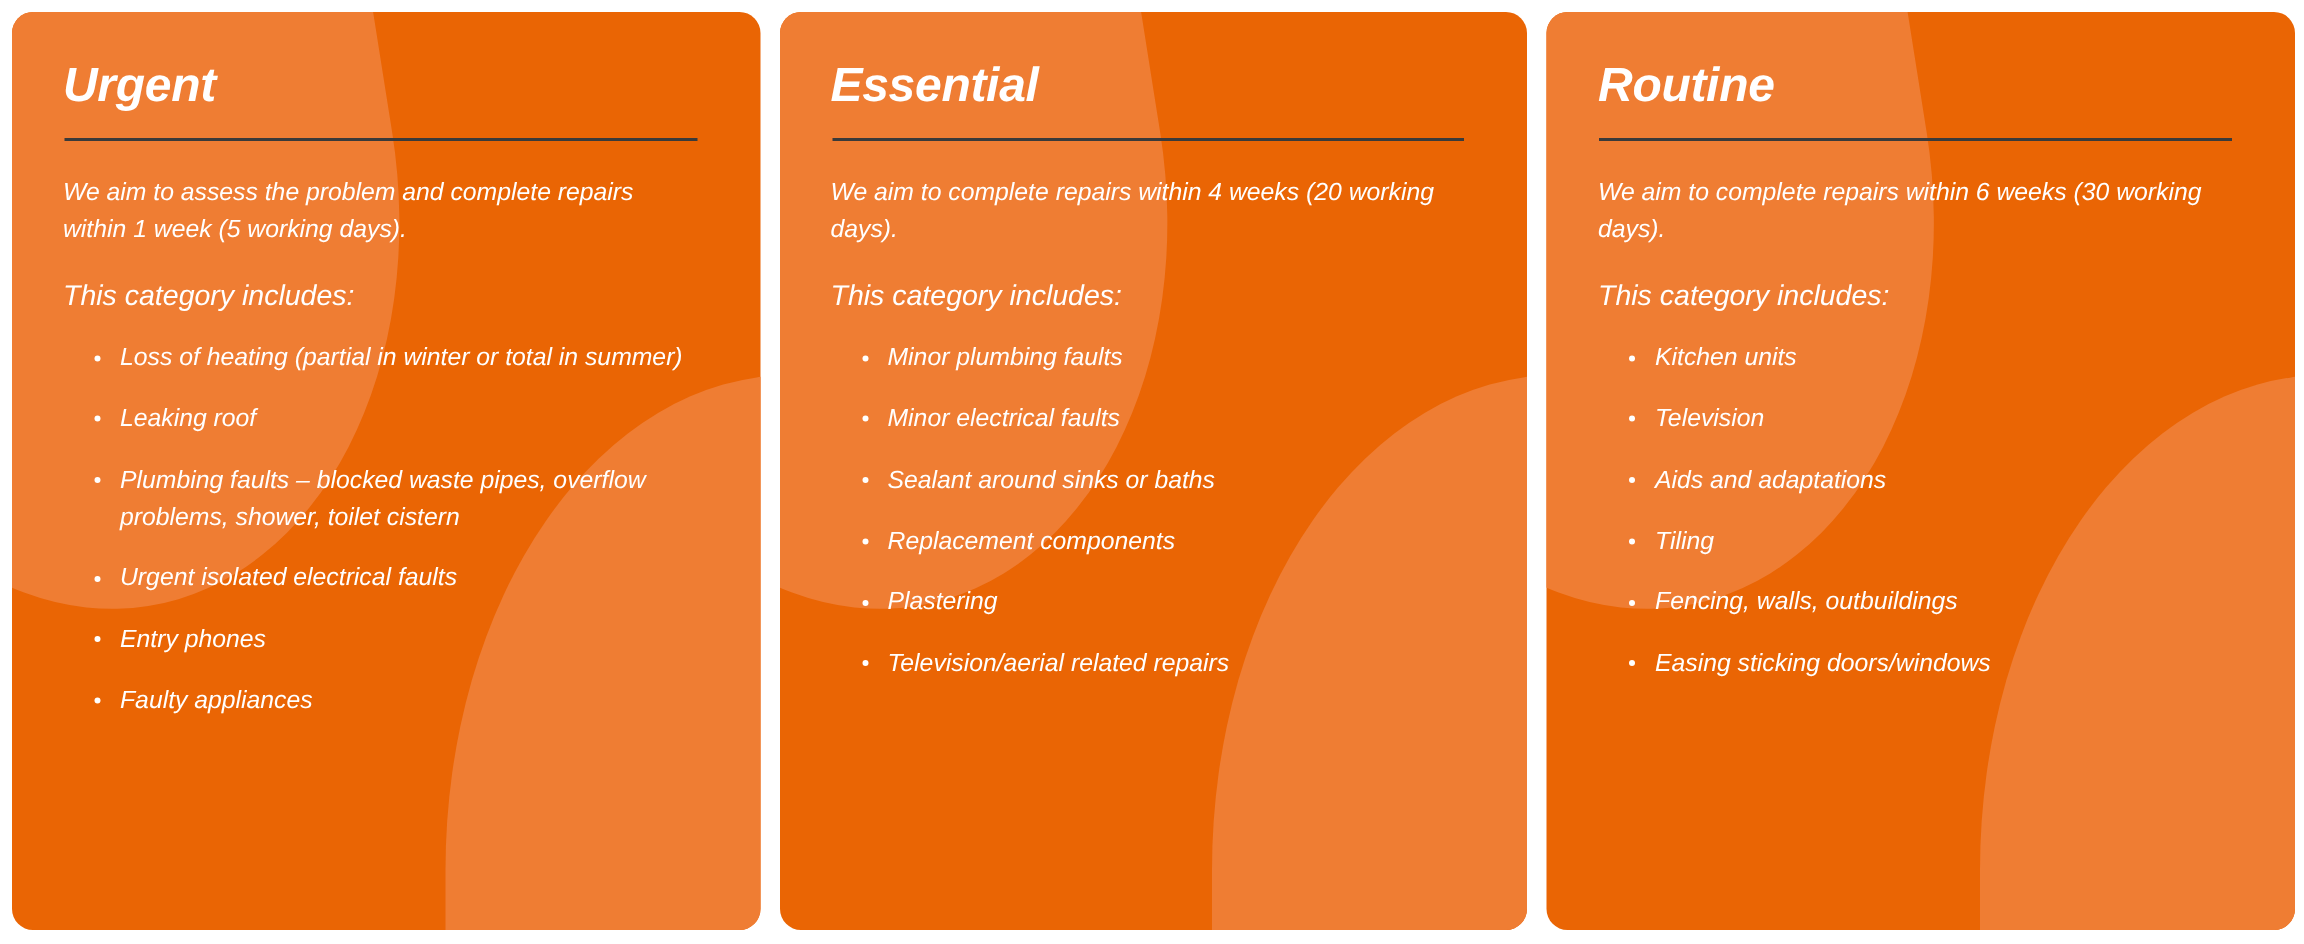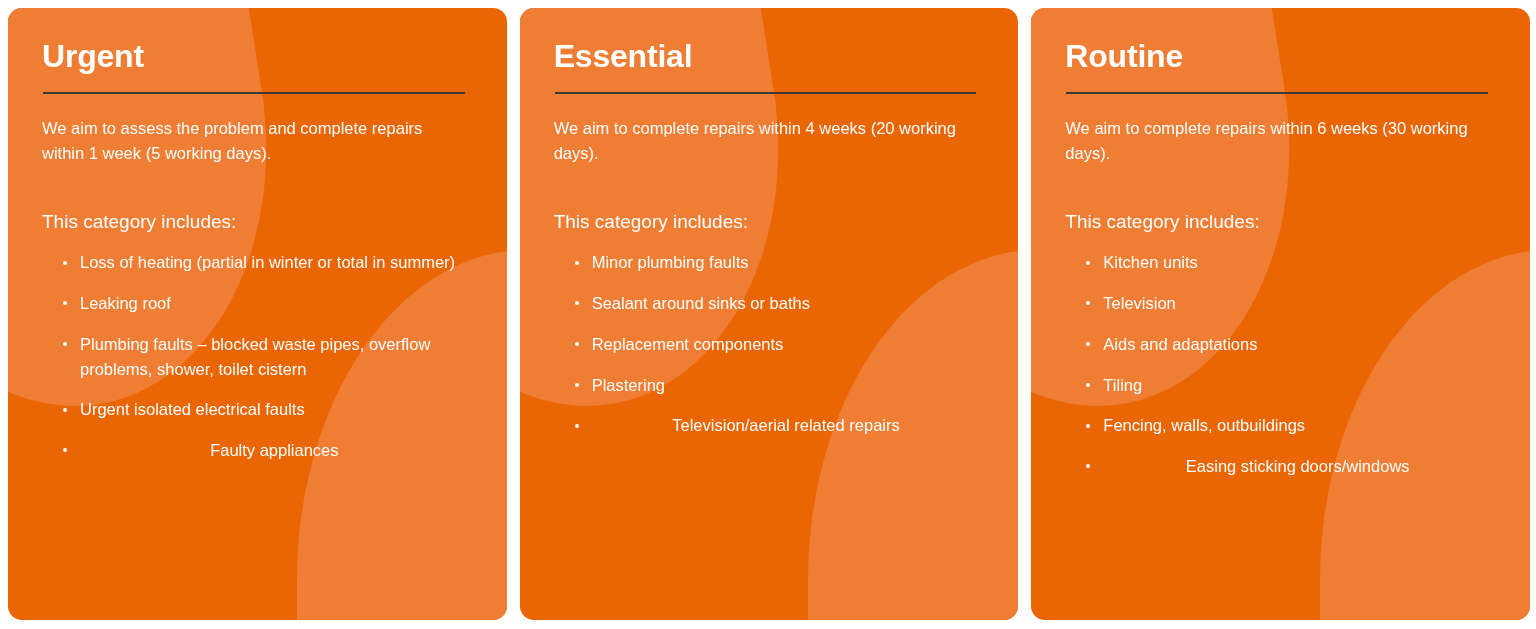--- a/index.html
+++ b/index.html
@@ -17,20 +17,21 @@
 
   .cards-row {
     position: relative;
     width: 1536px;
     height: 629px;
     display: flex;
     align-items: stretch;
     gap: 13px;
     padding: 8px 6px 9px 8px;
     box-sizing: border-box;
+    font-style: italic;
   }
 
   .card {
     position: relative;
     flex: 1 1 0;
     background: #ea6504;
     border-radius: 14px;
     overflow: hidden;
     box-sizing: border-box;
   }
@@ -74,21 +75,21 @@
   }
 
   .card-rule {
     height: 2px;
     background: #3a3a3a;
     margin: 16px 4px 22px 1px;
     border: 0;
   }
 
   .card-intro {
-    margin: 0 0 40px 0;
+    margin: 0 0 16px 0;
     font-size: 16.5px;
     line-height: 1.55;
     color: #ffffff;
   }
 
   .includes-label {
     margin: 0 0 14px 0;
     font-size: 19px;
     line-height: 1.55;
     color: #ffffff;
@@ -100,21 +101,21 @@
     list-style: none;
   }
   .bullet-list li {
     position: relative;
     font-size: 16.5px;
     line-height: 1.5;
     color: #ffffff;
     margin-bottom: 16px;
     padding-left: 0;
   }
-  .bullet-list li:last-child { margin-bottom: 0; text-align: center; }
+  .bullet-list li:last-child { margin-bottom: 0; }
   .bullet-list li .dot {
     position: absolute;
     left: -17px;
     top: 0.62em;
     width: 4px;
     height: 4px;
     border-radius: 50%;
     background: #ffffff;
   }
 </style>
@@ -129,35 +130,37 @@
     <div class="card-inner">
       <h2 class="card-title">Urgent</h2>
       <hr class="card-rule">
       <p class="card-intro">We aim to assess the problem and complete repairs within 1 week (5 working days).</p>
       <p class="includes-label">This category includes:</p>
       <ul class="bullet-list">
         <li><span class="dot"></span><span>Loss of heating (partial in winter or total in summer)</span></li>
         <li><span class="dot"></span><span>Leaking roof</span></li>
         <li><span class="dot"></span><span>Plumbing faults – blocked waste pipes, overflow problems, shower, toilet cistern</span></li>
         <li><span class="dot"></span><span>Urgent isolated electrical faults</span></li>
+        <li><span class="dot"></span><span>Entry phones</span></li>
         <li><span class="dot"></span><span>Faulty appliances</span></li>
       </ul>
     </div>
   </section>
 
   <section class="card">
     <span class="blob-top"></span>
     <span class="blob-bottom"></span>
     <div class="card-inner">
       <h2 class="card-title">Essential</h2>
       <hr class="card-rule">
       <p class="card-intro">We aim to complete repairs within 4 weeks (20 working days).</p>
       <p class="includes-label">This category includes:</p>
       <ul class="bullet-list">
         <li><span class="dot"></span><span>Minor plumbing faults</span></li>
+        <li><span class="dot"></span><span>Minor electrical faults</span></li>
         <li><span class="dot"></span><span>Sealant around sinks or baths</span></li>
         <li><span class="dot"></span><span>Replacement components</span></li>
         <li><span class="dot"></span><span>Plastering</span></li>
         <li><span class="dot"></span><span>Television/aerial related repairs</span></li>
       </ul>
     </div>
   </section>
 
   <section class="card">
     <span class="blob-top"></span>

